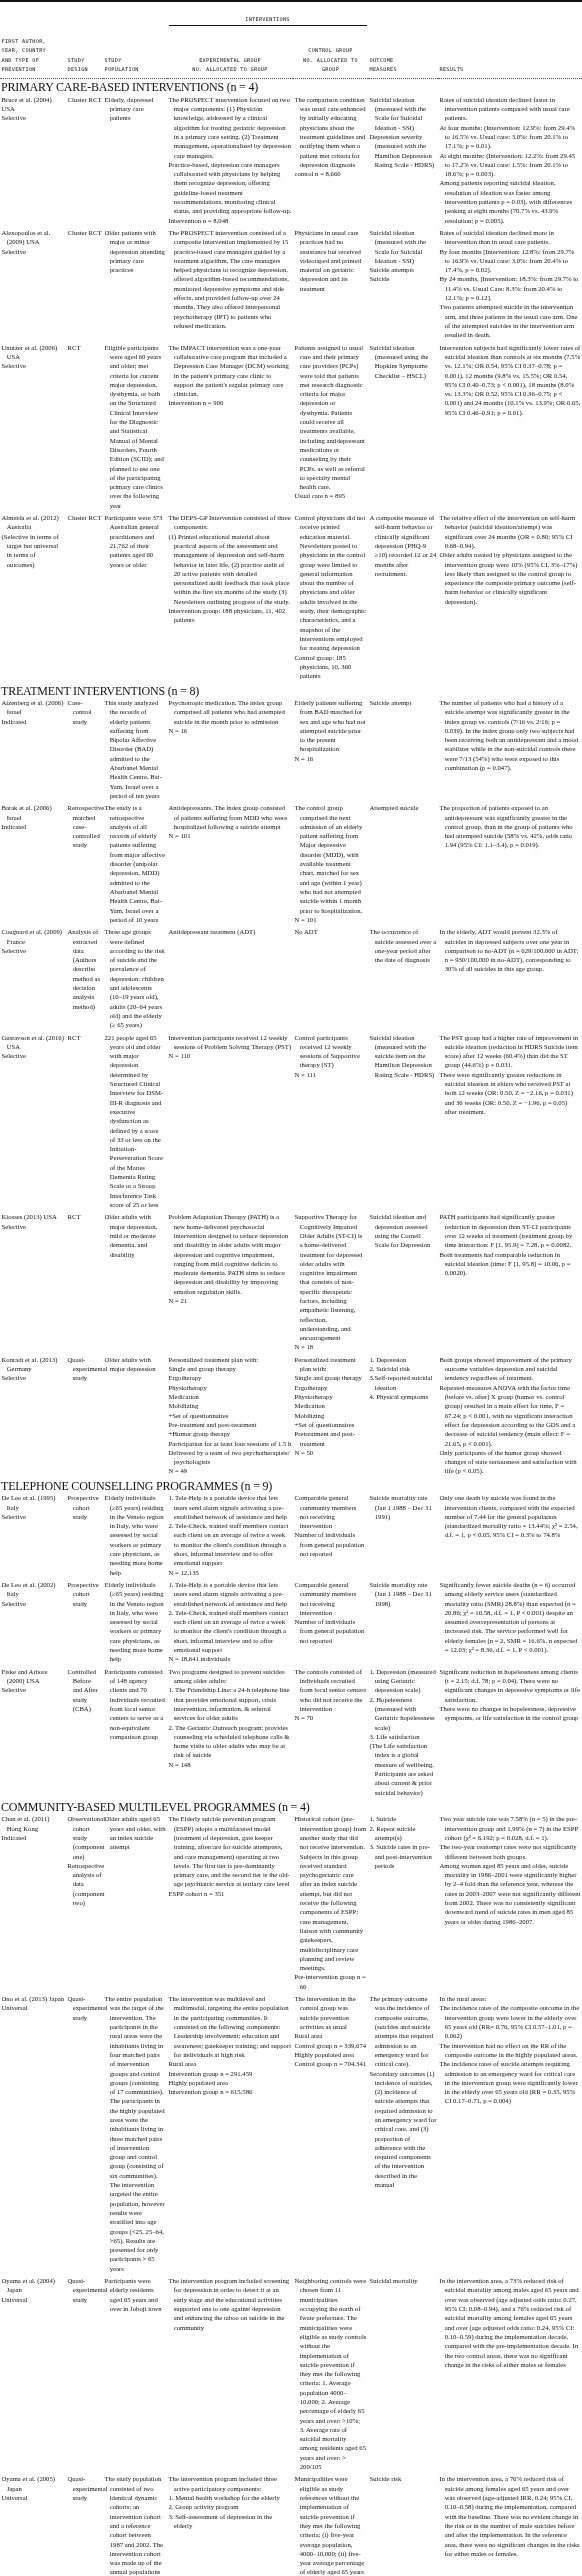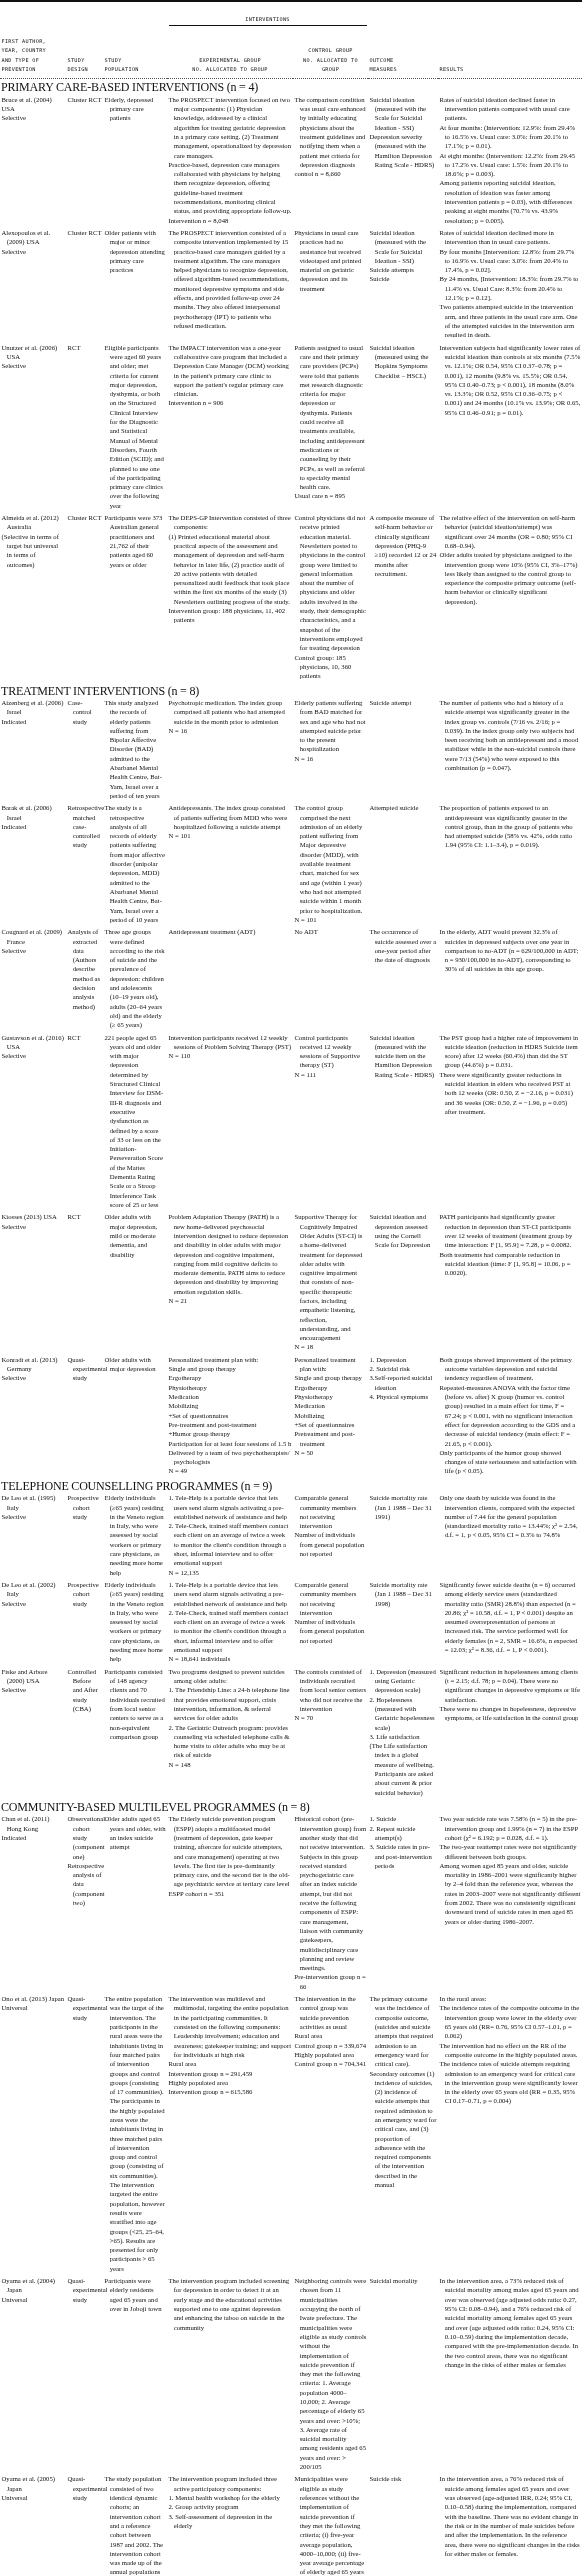--- a/index.html
+++ b/index.html
@@ -460,21 +460,21 @@
             <p>2. Hopelessness (measured with Geriatric hopelessness scale)</p>
             <p>3. Life satisfaction</p>
             <p>(The Life satisfaction index is a global measure of wellbeing. Participants are asked about current &amp; prior suicidal behavior)</p>
           </td>
           <td class="cell results">
             <p>Significant reduction in hopelessness among clients (t = 2.15; d.f. 78; p = 0.04). There were no significant changes in depressive symptoms or life satisfaction.</p>
             <p>There were no changes in hopelessness, depressive symptoms, or life satisfaction in the control group</p>
           </td>
         </tr>
         <tr class="section">
-          <td colspan="7">COMMUNITY-BASED MULTILEVEL PROGRAMMES (n = 8)</td>
+          <td colspan="7">COMMUNITY-BASED MULTILEVEL PROGRAMMES (n = 4)</td>
         </tr>
         <tr>
           <td class="cell author">
             <p>Chan et al. (2011) Hong Kong</p>
             <p>Indicated</p>
           </td>
           <td class="cell design">
             <p>Observational cohort study (component one)</p>
             <p>Retrospective analysis of data (component two)</p>
           </td>

